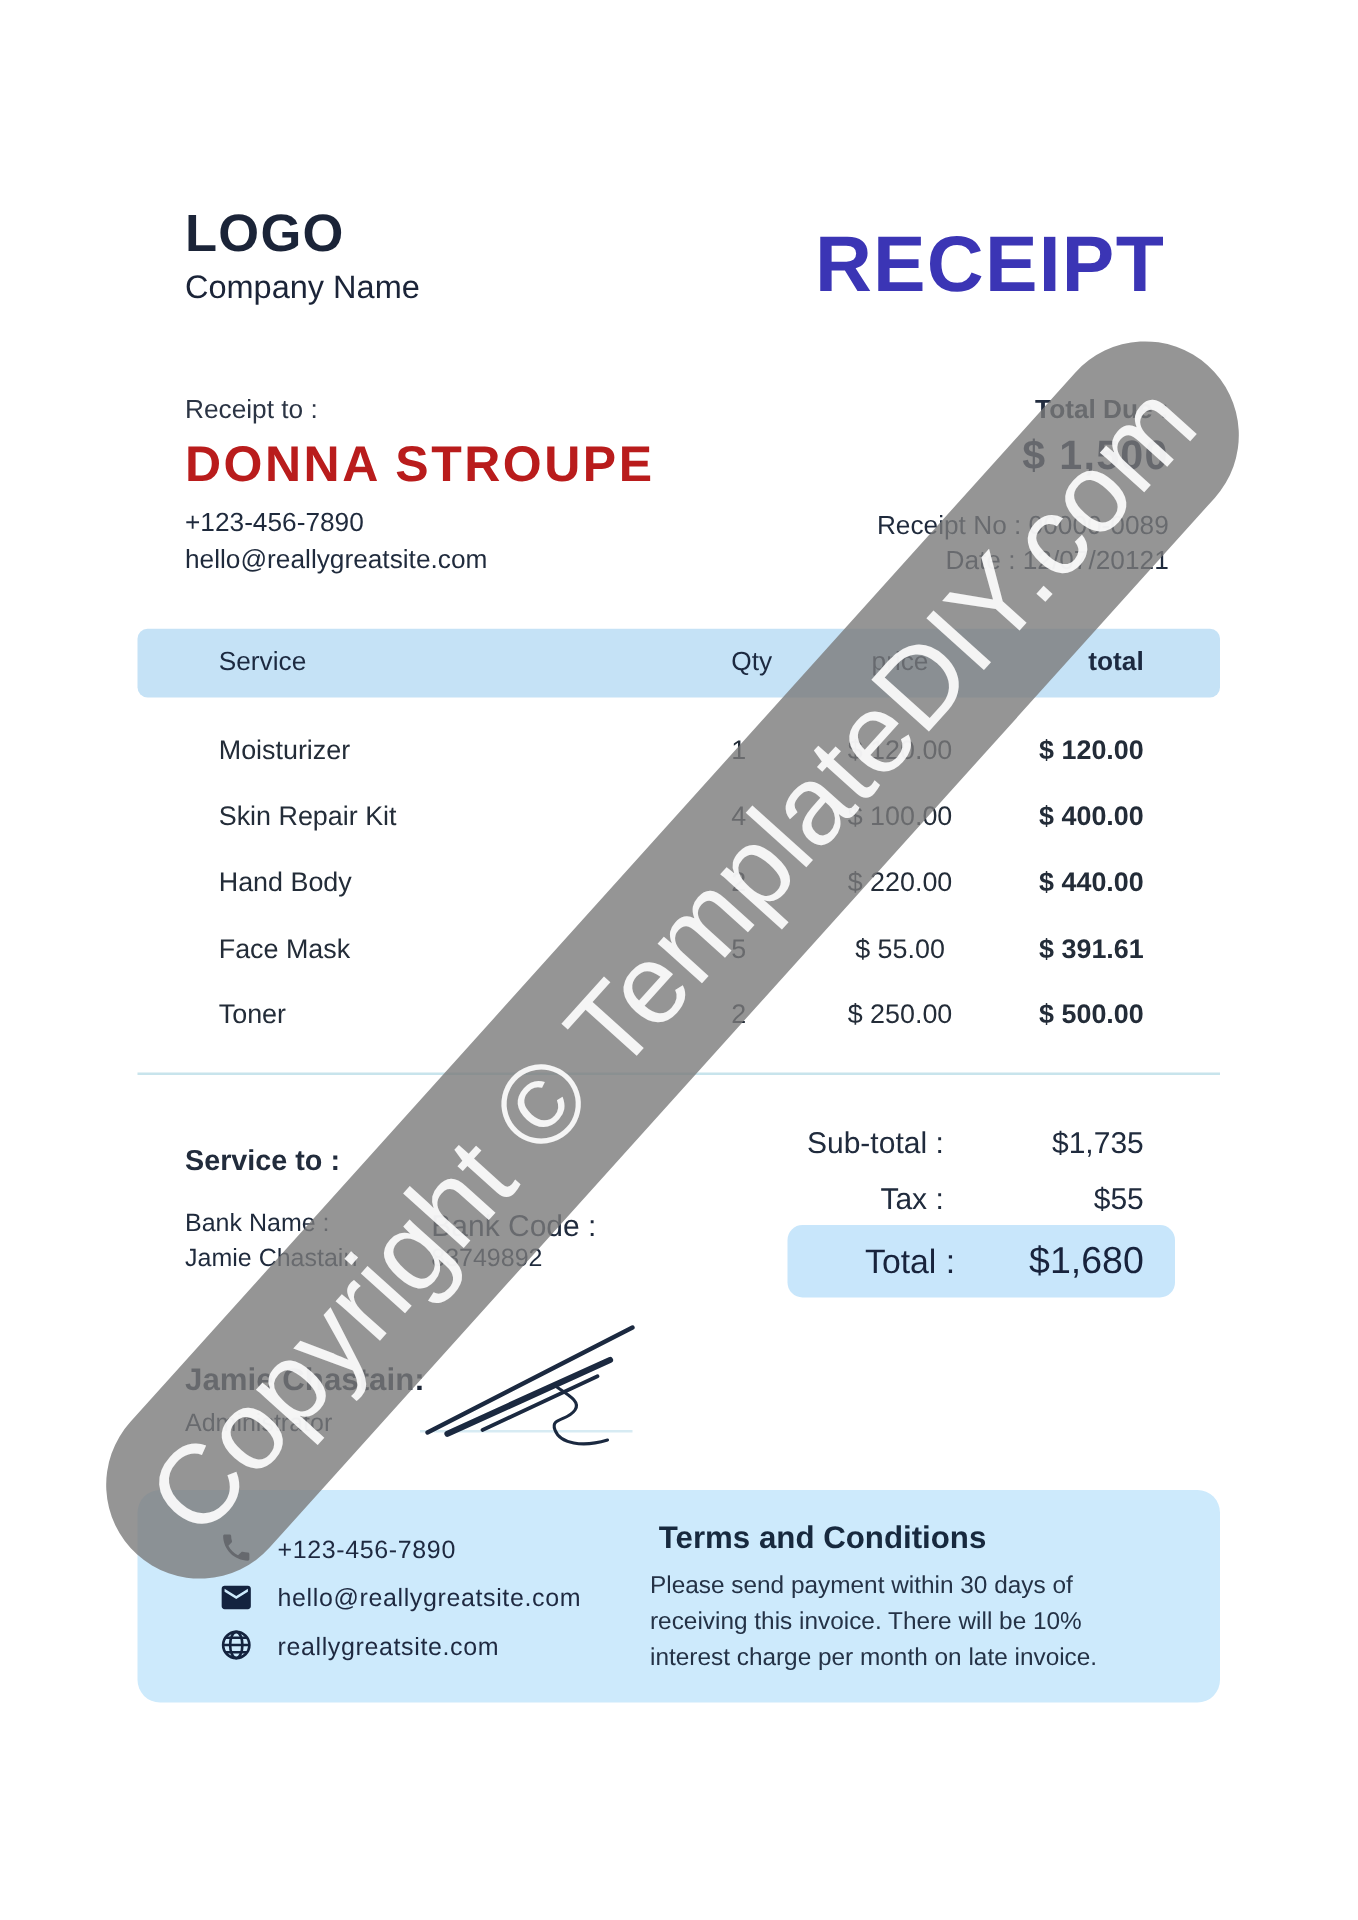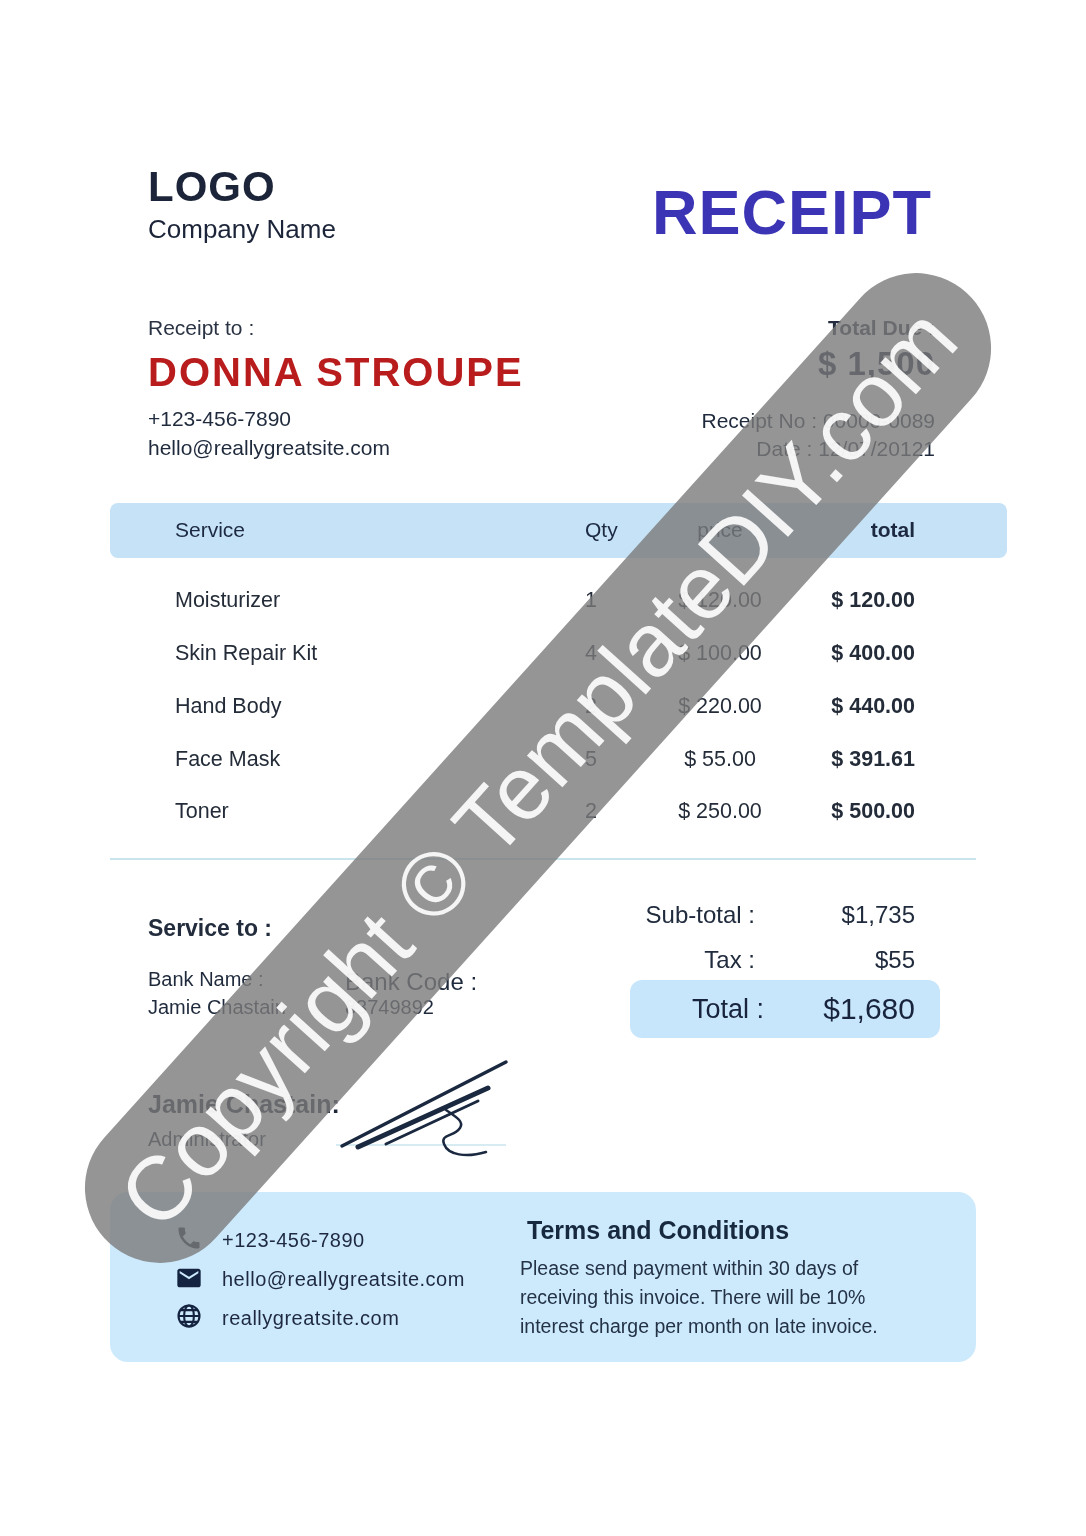--- a/index.html
+++ b/index.html
@@ -21,21 +21,21 @@
   .bill-email{left:148px;top:436px;font-size:21px;}
 
   
   .meta{right:151px;}
   .m-duelabel{top:316px;font-size:21px;font-weight:600;color:#232d3f;}
   .m-dueval{top:345px;font-size:33px;font-weight:700;letter-spacing:1px;color:#17213a;}
   .m-no{top:409px;font-size:21px;}
   .m-date{top:437px;font-size:21px;}
 
   
-  .thead{left:110px;top:503px;width:866px;height:55px;background:#c5e2f6;border-radius:8px;padding-left:31px;}
+  .thead{left:110px;top:503px;width:866px;height:55px;background:#c5e2f6;border-radius:8px;}
   .th{position:absolute;top:15px;font-size:21px;font-weight:500;color:#1c2940;}
   .col-service{left:65px;}
   .col-qty{left:475px;width:60px;}
   .col-price{left:555px;width:110px;text-align:center;}
   .col-total{left:695px;width:110px;text-align:right;font-weight:bold;}
   .trow{left:110px;width:866px;height:30px;}
   .td{position:absolute;top:0;font-size:21.5px;color:#232c38;}
   .r0{top:588px;} .r1{top:641px;} .r2{top:694px;} .r3{top:747px;} .r4{top:799px;}
 
   .divider{left:110px;top:858px;width:866px;height:2px;background:#c8e4ec;}

